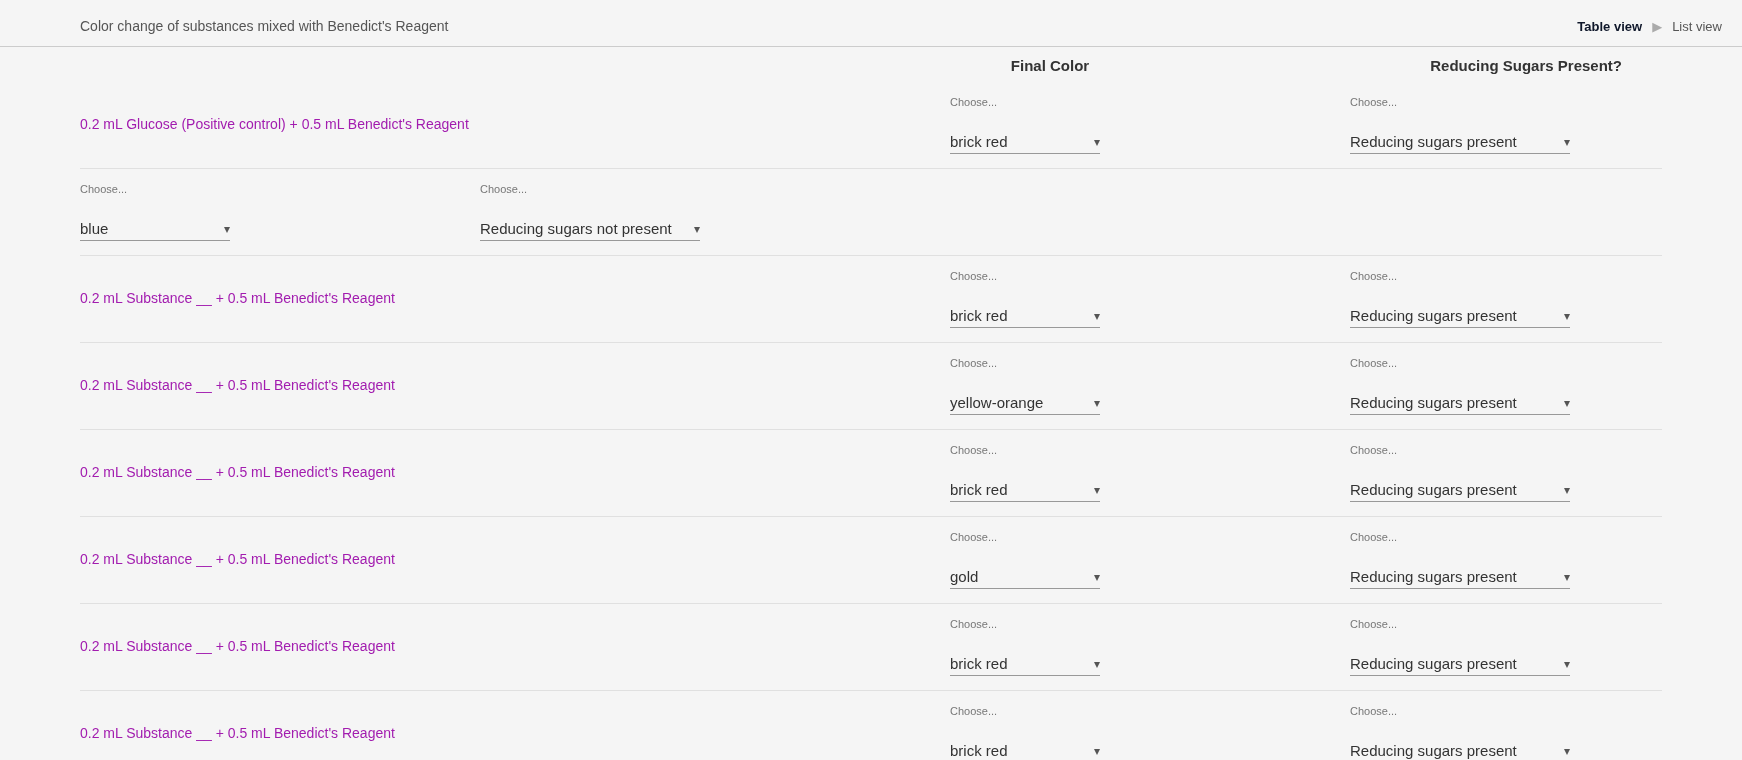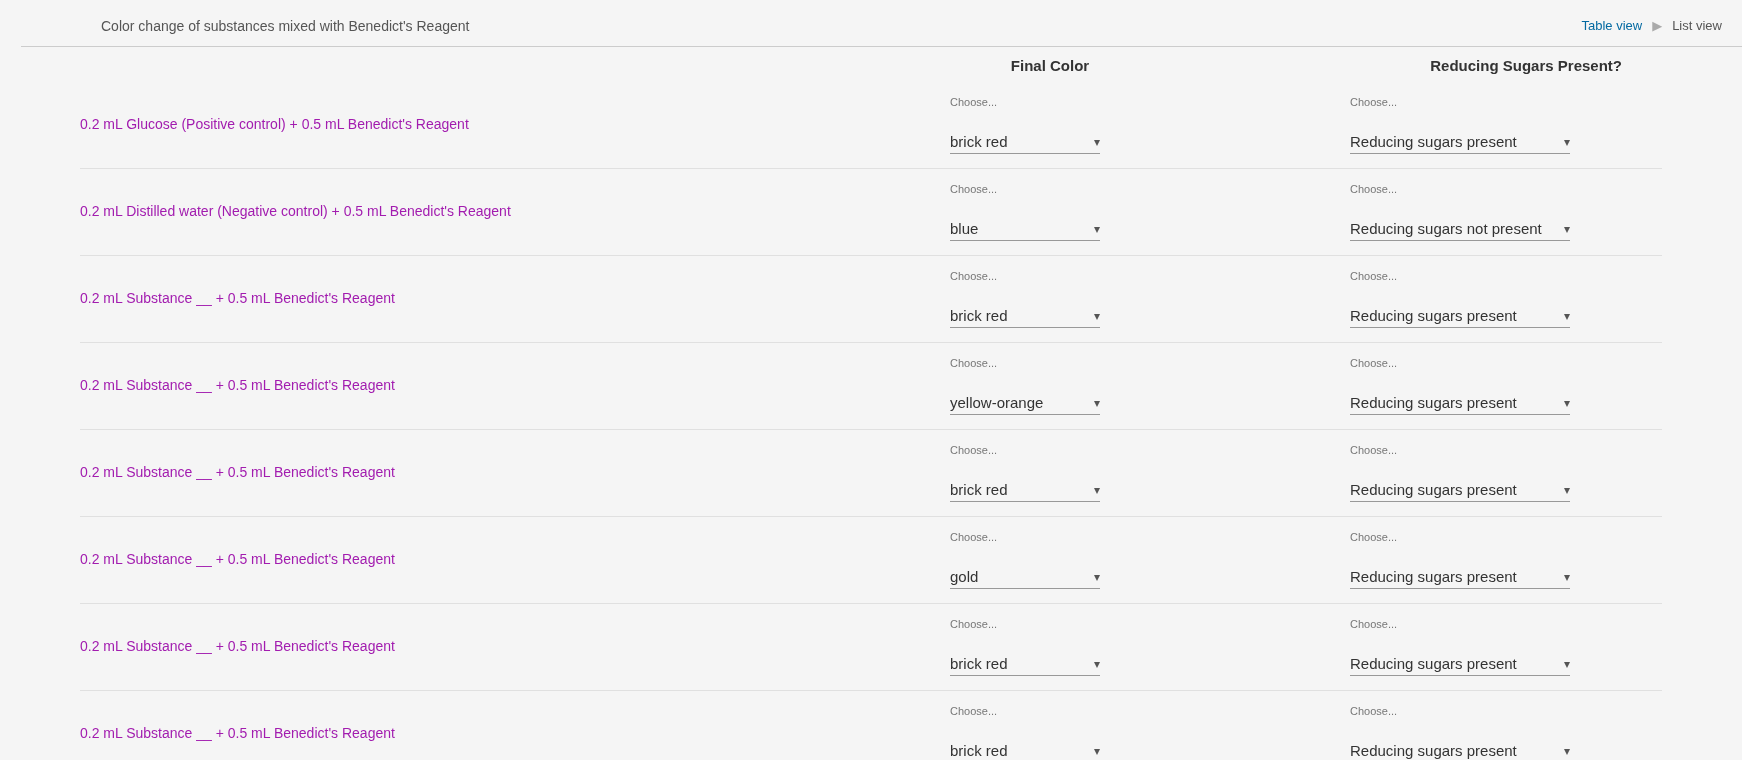--- a/index.html
+++ b/index.html
@@ -18,43 +18,42 @@
 
     .container {
       background: #f5f5f5;
       padding: 10px 0;
       width: 100%;
     }
 
     .header-bar {
       display: flex;
       justify-content: space-between;
-      align-items: flex-start;
+      align-items: center;
       padding: 8px 20px 12px 80px;
       border-bottom: 1px solid #ccc;
       margin-bottom: 10px;
-      margin-left: 21px;
     }
 
     .header-title {
       font-size: 14px;
       color: #555;
     }
 
     .view-toggle {
       display: flex;
       align-items: center;
       gap: 10px;
       font-size: 13px;
       color: #555;
     }
 
     .view-toggle .active {
-      font-weight: normal;
-      color: #0369a1;
+      font-weight: bold;
+      color: #0f172a;
     }
 
     .view-sep {
       color: #aaa;
     }
 
     .column-headers {
       display: flex;
       padding: 0 80px;
       margin-bottom: 8px;
@@ -195,21 +194,20 @@
       <div class="row-spacer"></div>
       <div class="row-reducing">
         <span class="dropdown-label">Choose...</span>
         <div class="dropdown-select reducing-select">
           <span>Reducing sugars present</span>
           <span class="chevron">▾</span>
         </div>
       </div>
     </div>
       <div class="data-row">
-      <div class="row-substance">0.2 mL Distilled water (Negative control) + 0.5 mL Benedict's Reagent</div>
       <div class="row-final-color">
         <span class="dropdown-label">Choose...</span>
         <div class="dropdown-select">
           <span>blue</span>
           <span class="chevron">▾</span>
         </div>
       </div>
       <div class="row-spacer"></div>
       <div class="row-reducing">
         <span class="dropdown-label">Choose...</span>

